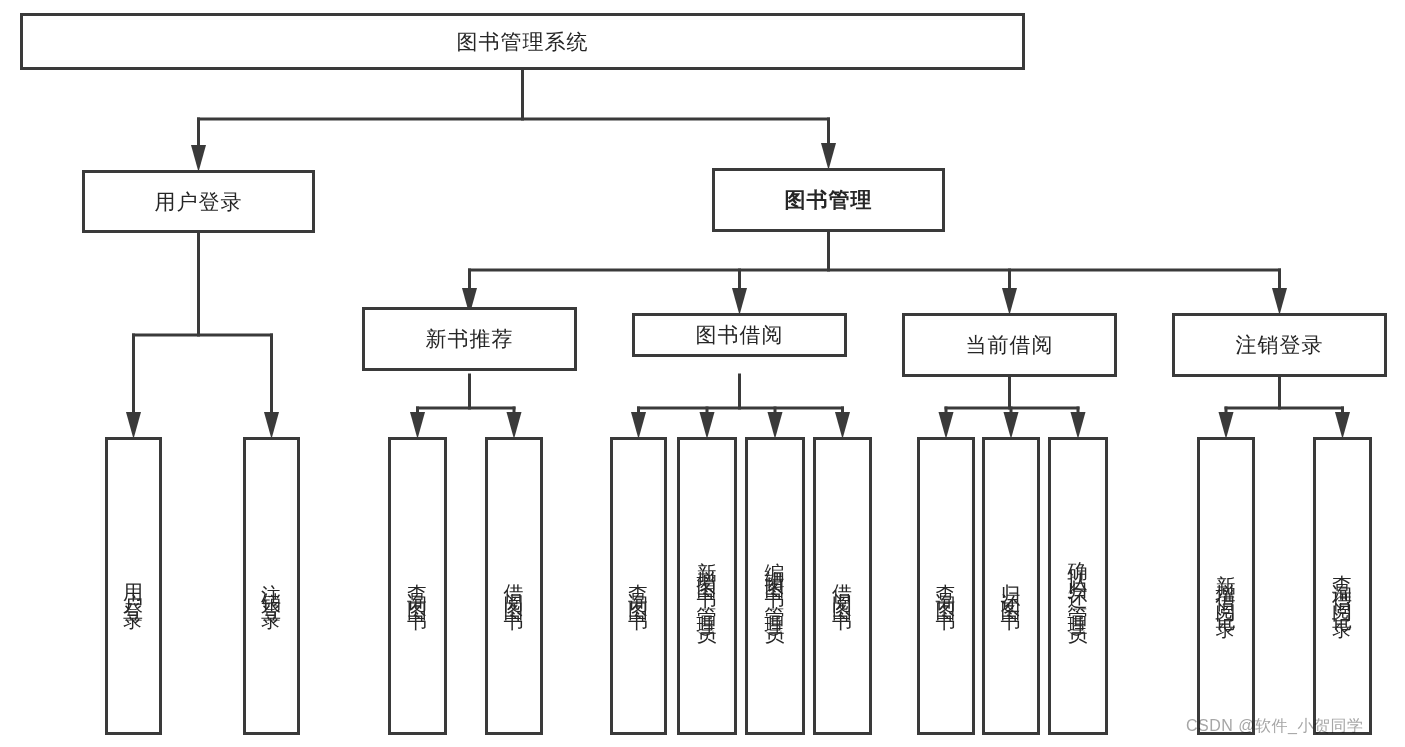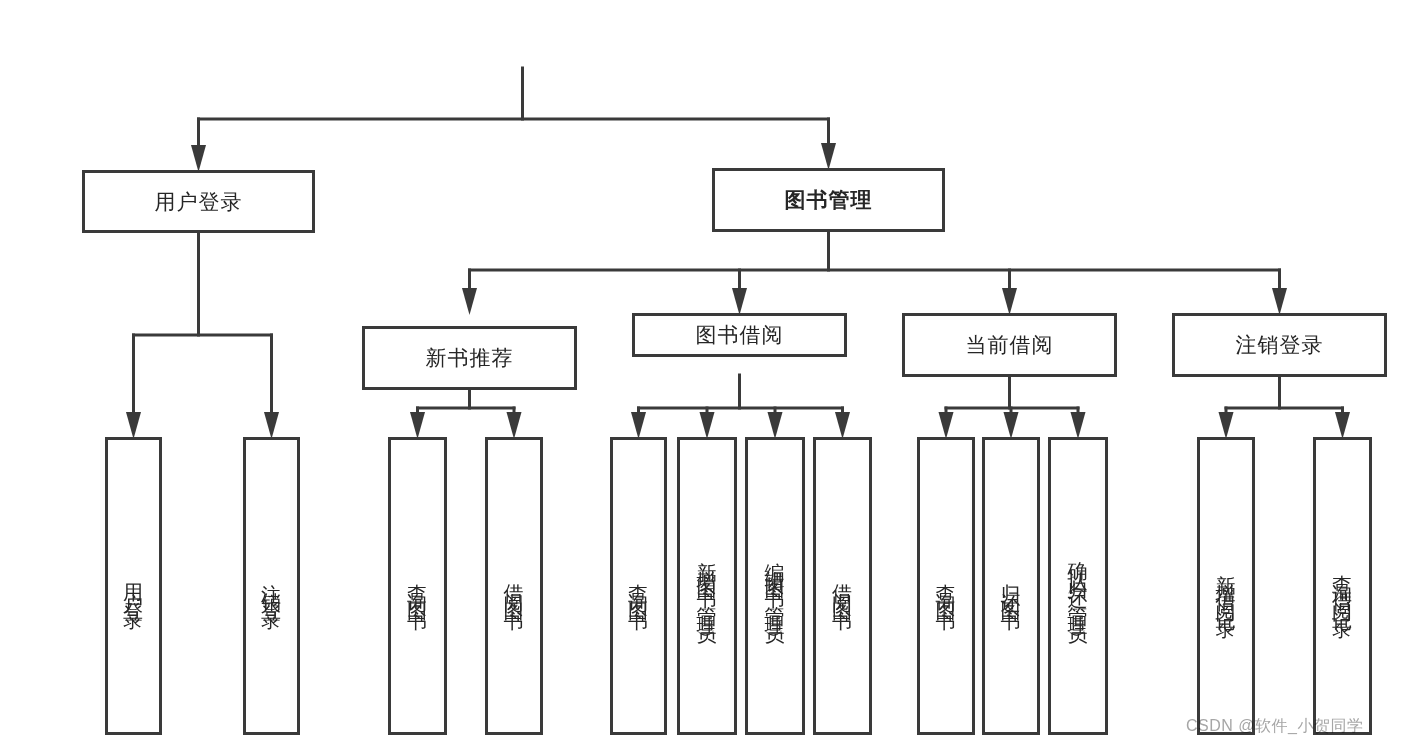--- a/index.html
+++ b/index.html
@@ -76,27 +76,30 @@
       <line x1="1078" y1="408" x2="1078" y2="421" stroke="#3a3a3a" stroke-width="3" stroke-linecap="square"></line>
       <polygon points="1070.5,412 1085.5,412 1078,439" fill="#3a3a3a"></polygon>
       <line x1="1279.5" y1="375" x2="1279.5" y2="408" stroke="#3a3a3a" stroke-width="3" stroke-linecap="square"></line>
       <line x1="1226" y1="408" x2="1342.5" y2="408" stroke="#3a3a3a" stroke-width="3" stroke-linecap="square"></line>
       <line x1="1226" y1="408" x2="1226" y2="421" stroke="#3a3a3a" stroke-width="3" stroke-linecap="square"></line>
       <polygon points="1218.5,412 1233.5,412 1226,439" fill="#3a3a3a"></polygon>
       <line x1="1342.5" y1="408" x2="1342.5" y2="421" stroke="#3a3a3a" stroke-width="3" stroke-linecap="square"></line>
       <polygon points="1335,412 1350,412 1342.5,439" fill="#3a3a3a"></polygon>
     </svg>
   <div class="watermark" style="color: rgb(166, 166, 166);">CSDN @软件_小贺同学</div>
+<div class="node" style="left: 20px; top: 13px; width: 1005px; height: 57px; border-color: rgb(58, 58, 58); background: rgb(255, 255, 255); color: rgb(38, 38, 38);">
+      <span class="node-label">图书管理系统</span>
+    </div>
     <div class="node" style="left: 82px; top: 170px; width: 233px; height: 63px; border-color: rgb(58, 58, 58); background: rgb(255, 255, 255); color: rgb(38, 38, 38);">
       <span class="node-label">用户登录</span>
     </div>
     <div class="node" style="left: 712px; top: 168px; width: 233px; height: 64px; border-color: rgb(58, 58, 58); background: rgb(255, 255, 255); color: rgb(38, 38, 38); font-weight: bold;">
       <span class="node-label">图书管理</span>
     </div>
-    <div class="node" style="left: 362px; top: 326px; width: 215px; height: 64px; border-color: rgb(58, 58, 58); background: rgb(255, 255, 255); color: rgb(38, 38, 38);">
+    <div class="node" style="left: 362px; top: 307px; width: 215px; height: 64px; border-color: rgb(58, 58, 58); background: rgb(255, 255, 255); color: rgb(38, 38, 38);">
       <span class="node-label">新书推荐</span>
     </div>
     <div class="node" style="left: 632px; top: 313px; width: 215px; height: 44px; border-color: rgb(58, 58, 58); background: rgb(255, 255, 255); color: rgb(38, 38, 38);">
       <span class="node-label">图书借阅</span>
     </div>
     <div class="node" style="left: 902px; top: 313px; width: 215px; height: 64px; border-color: rgb(58, 58, 58); background: rgb(255, 255, 255); color: rgb(38, 38, 38);">
       <span class="node-label">当前借阅</span>
     </div>
     <div class="node" style="left: 1172px; top: 313px; width: 215px; height: 64px; border-color: rgb(58, 58, 58); background: rgb(255, 255, 255); color: rgb(38, 38, 38);">
       <span class="node-label">注销登录</span>

